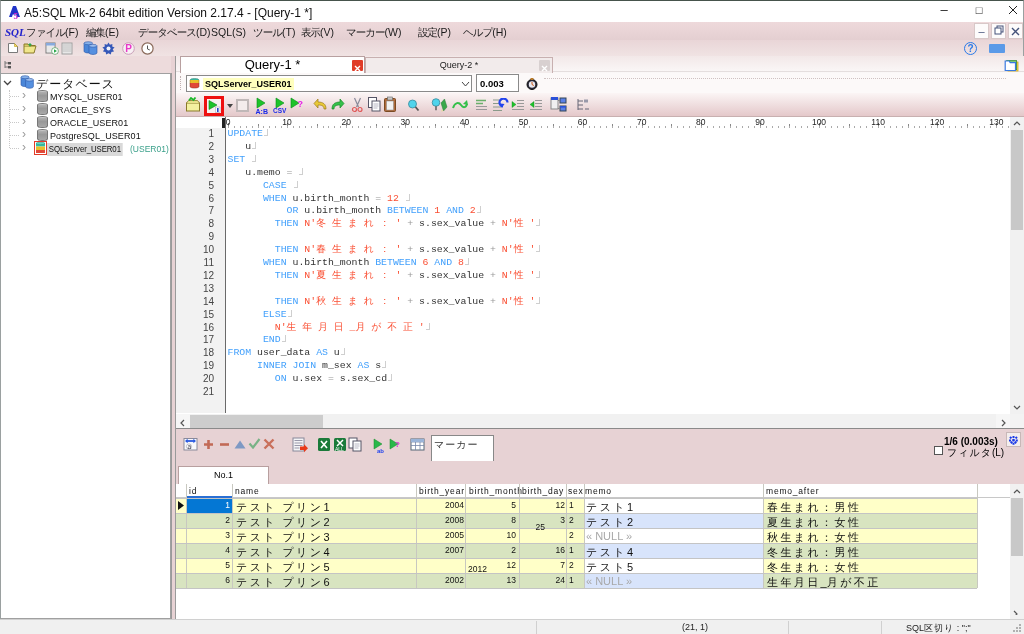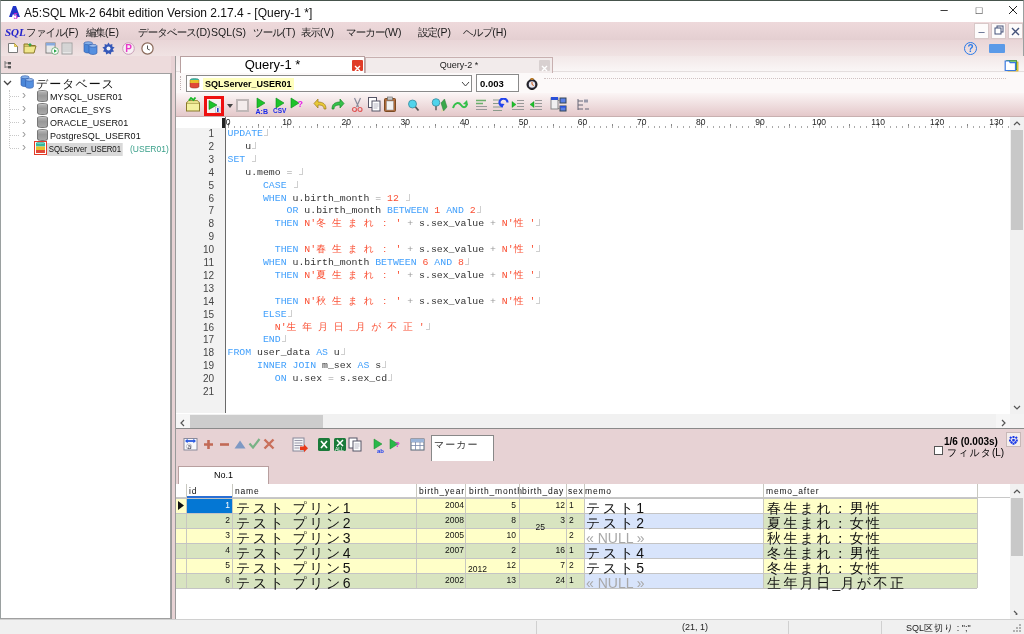--- a/index.html
+++ b/index.html
@@ -59,21 +59,21 @@
 .dbicon::before{content:"";position:absolute;left:0;top:0;width:11px;height:4px;background:#c8c8c8;border:1px solid #777;border-radius:50%;box-sizing:border-box}
 .dbicon::after{content:"";position:absolute;left:0;top:2px;width:11px;height:10px;background:linear-gradient(#b0b0b0,#989898 40%,#a8a8a8);border:1px solid #777;border-top:none;border-radius:0 0 5px 5px/0 0 2.5px 2.5px;box-sizing:border-box}
 .tl{position:absolute;left:49px;top:1px;white-space:nowrap;font-size:9px;letter-spacing:0.1px}
 
 .gh{position:absolute;top:2px;font-size:8.5px;color:#111;letter-spacing:0.8px}
 .grow{position:absolute;left:0;width:801px;height:15px}
 .memo{position:absolute;left:408px;width:179px;height:15px}
 .gv{position:absolute;top:0;width:1px;height:104px;background:#c8c8c0}
 .gb{position:absolute;left:0;width:801px;height:1px;background:#c4c4c4}
 .gnum{position:absolute;font-size:8.5px;text-align:right;color:#111}
-.gtxt{position:absolute;font-size:14px;color:#111;white-space:nowrap}
+.gtxt{position:absolute;font-size:11px;color:#111;white-space:nowrap}
 #grid .jp{letter-spacing:2.4px}
 </style></head>
 <body>
 <div id="frame"></div>
 <div id="title">
   <svg class="abs" style="left:7px;top:4px" width="14" height="14" viewBox="0 0 14 14">
       <path d="M1 12L5 1h3l4 11h-3l-.7-2.5H4.7L4 12z" fill="#2135c9"></path>
       <path d="M4 2.5h4v2H6l3 1v2z" fill="#2135c9" opacity="0"></path>
       <text x="5.5" y="13.5" font-size="9" font-weight="bold" fill="#c71ec7" font-family="Liberation Serif">5</text>
     </svg>

